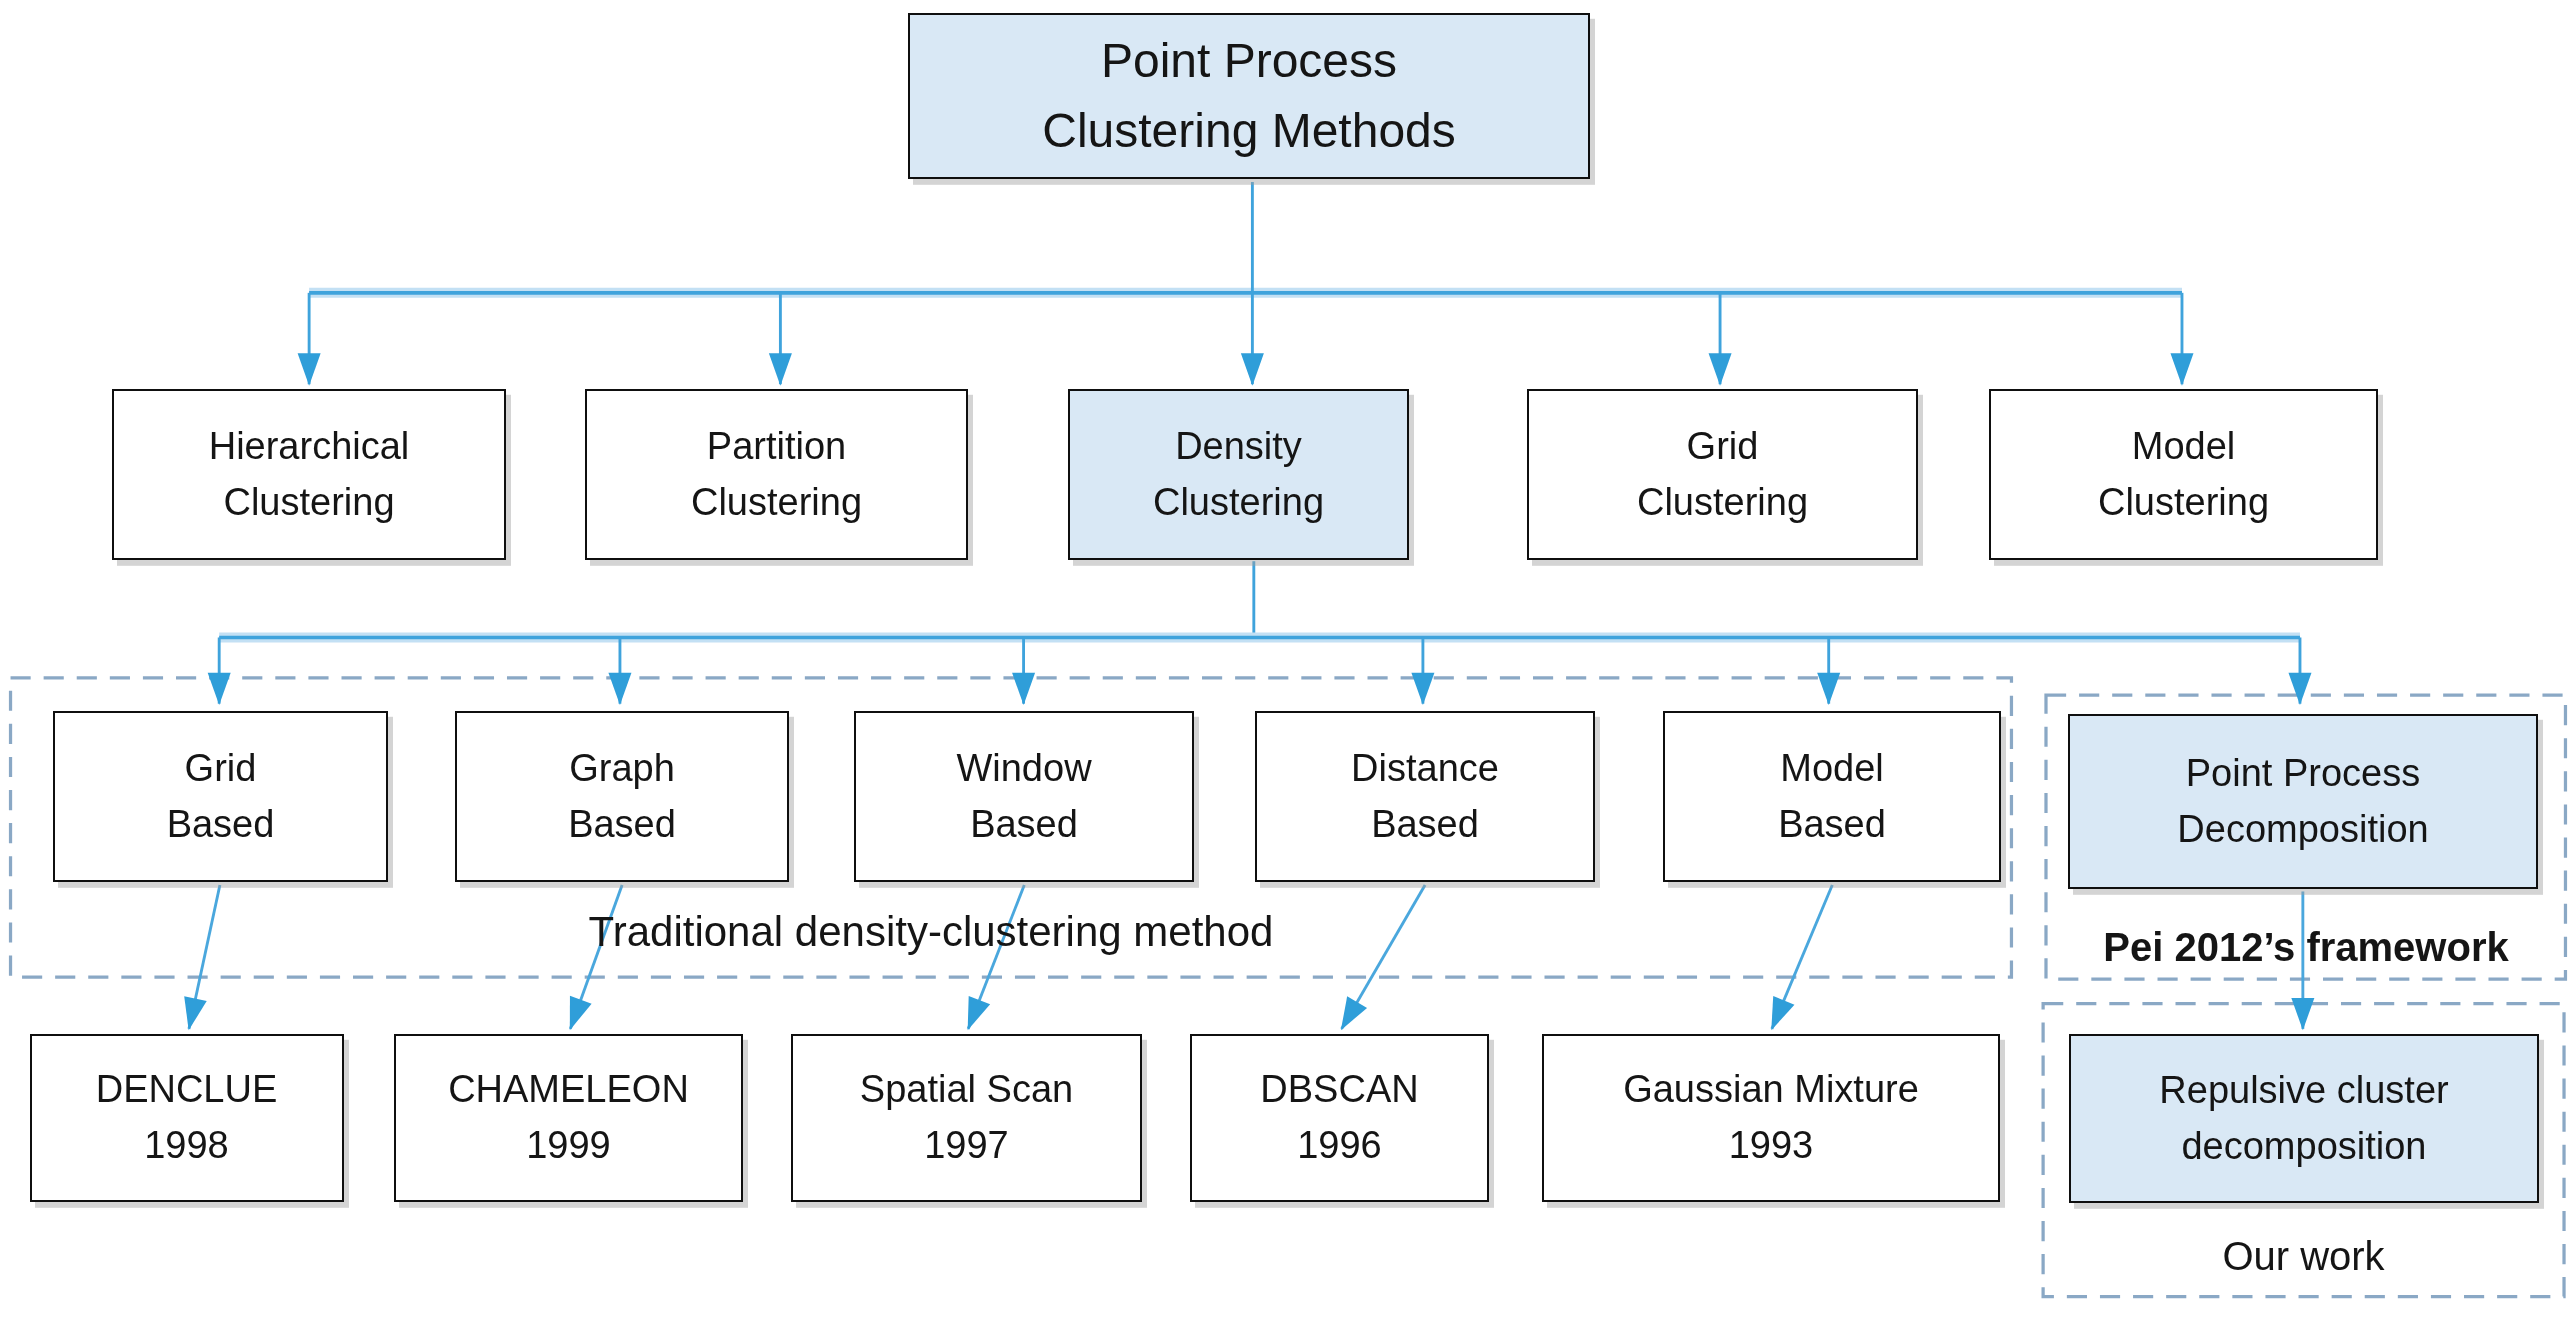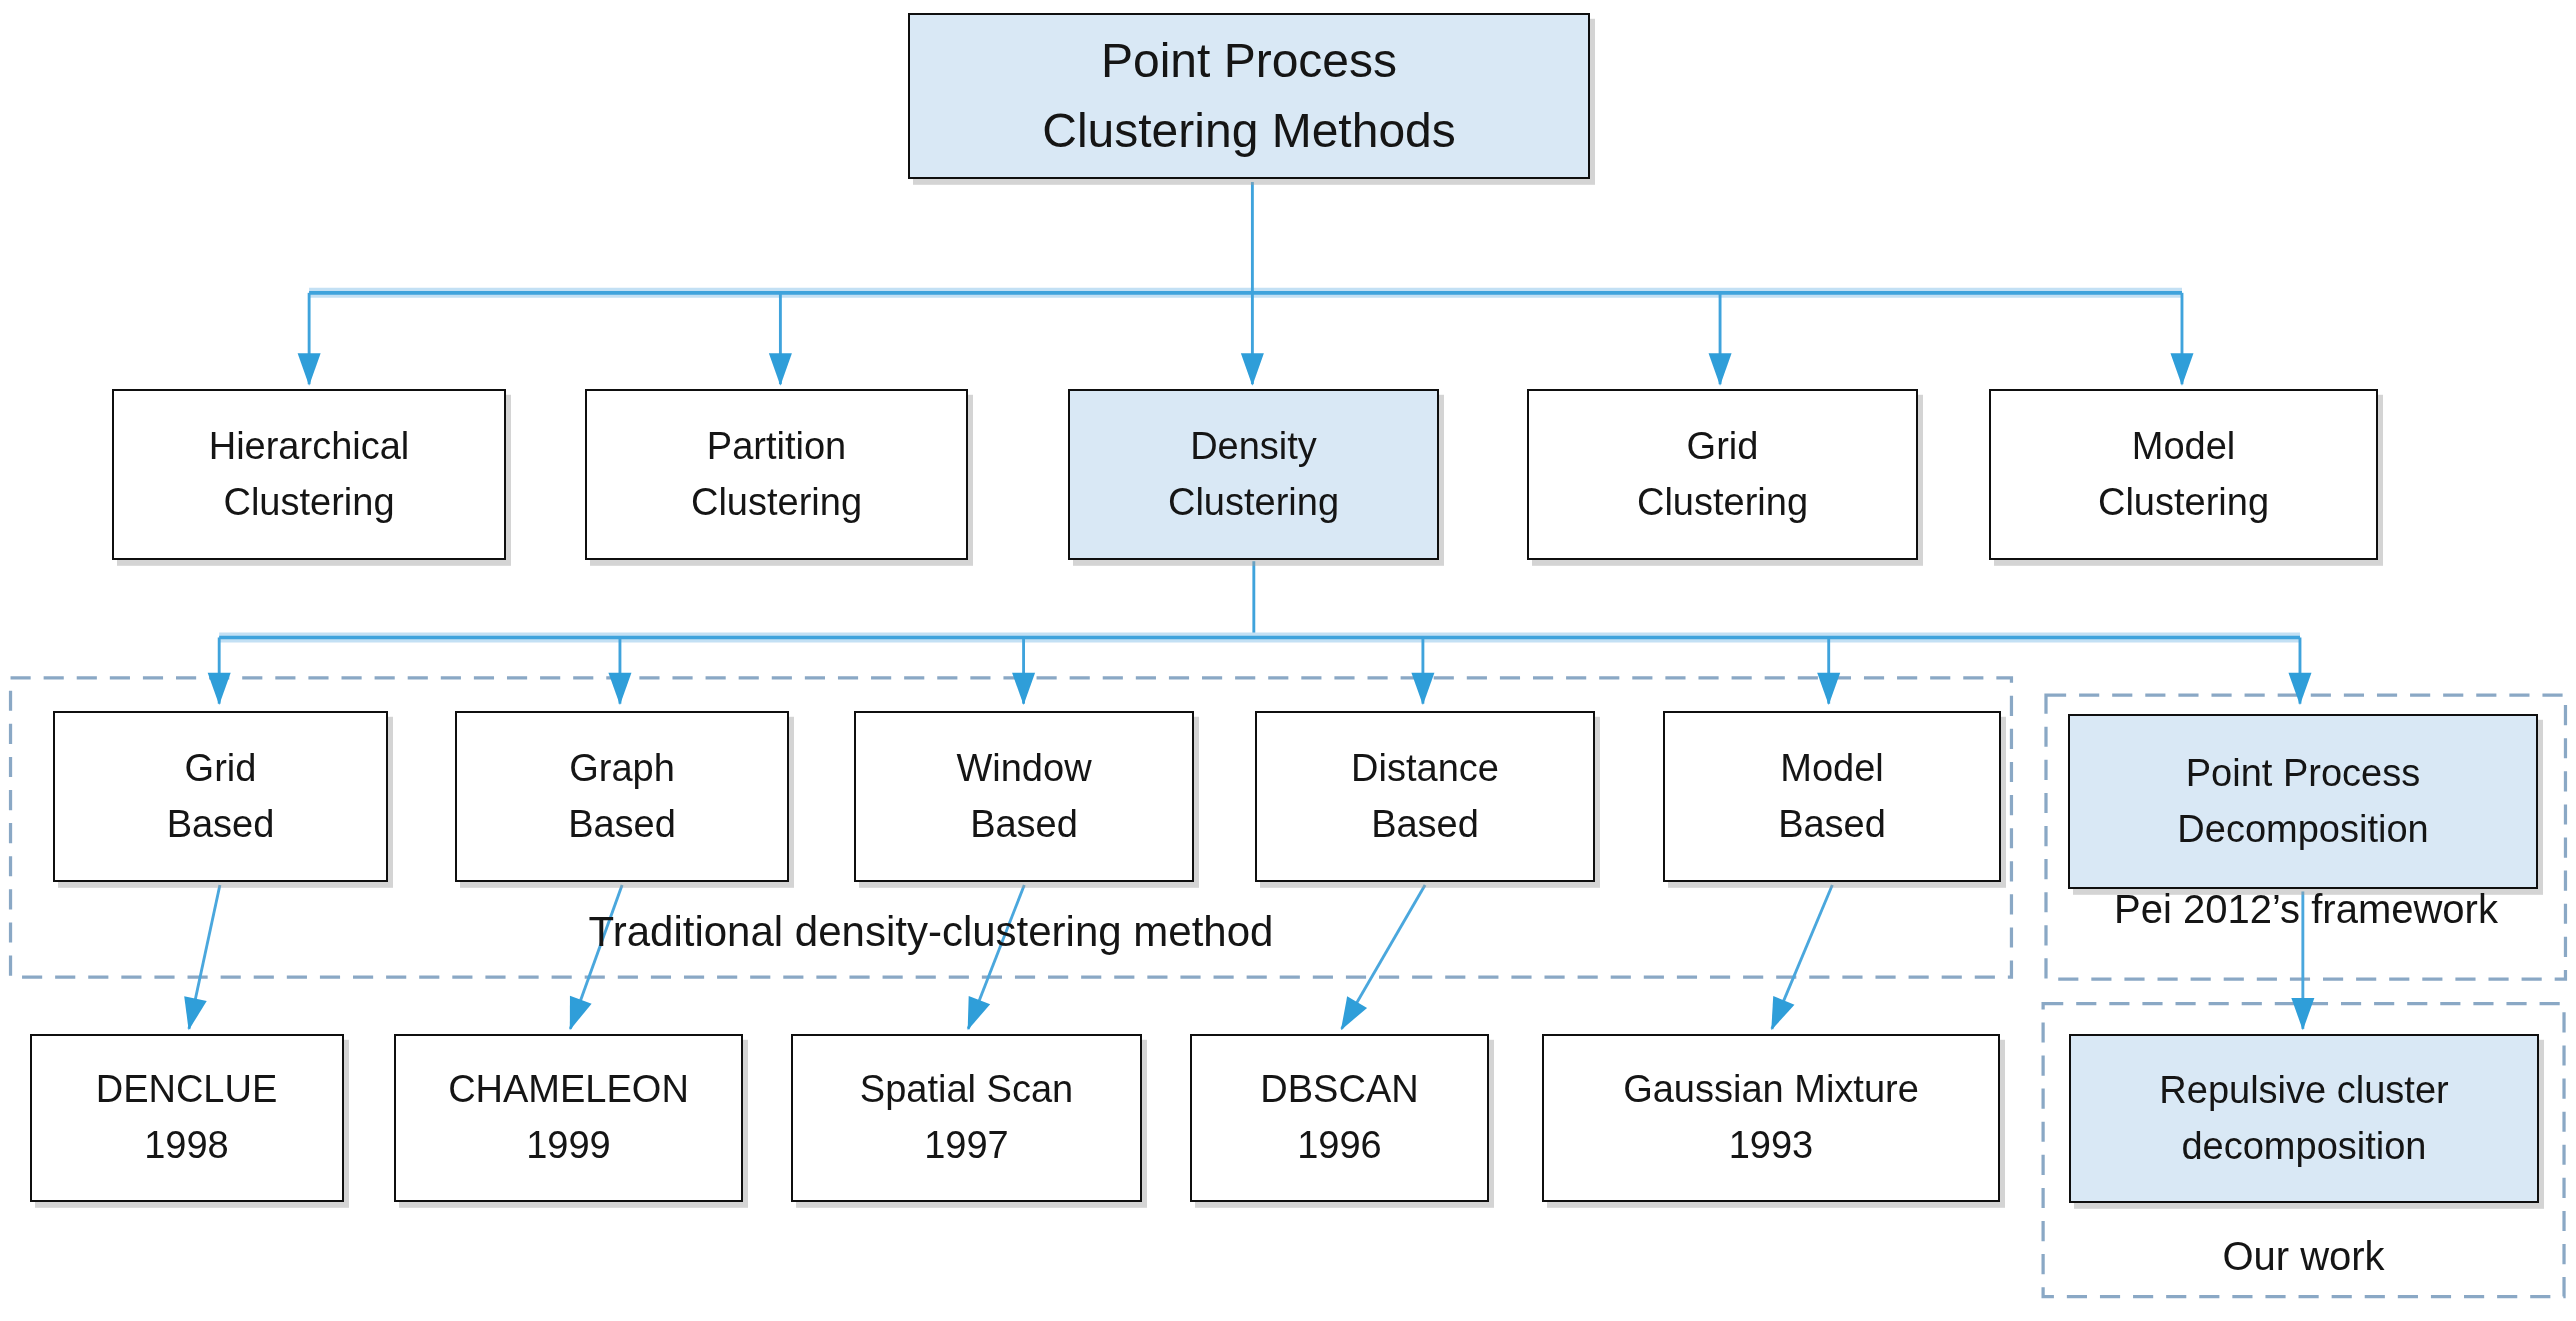--- a/index.html
+++ b/index.html
@@ -30,37 +30,37 @@
   .group-label{
     position:absolute;
     text-align:center;
     font-size:40px;
     z-index:2;
   }
   
   .n-root{left:908px;top:13px;width:682px;height:166px;}
   .n-hier{left:112px;top:389px;width:394px;height:171px;}
   .n-part{left:585px;top:389px;width:383px;height:171px;}
-  .n-dens{left:1068px;top:389px;width:371px;height:171px;}
+  .n-dens{left:1068px;top:389px;width:341px;height:171px;}
   .n-grid2{left:1527px;top:389px;width:391px;height:171px;}
   .n-model2{left:1989px;top:389px;width:389px;height:171px;}
   .n-gridb{left:53px;top:711px;width:335px;height:171px;}
   .n-graphb{left:455px;top:711px;width:334px;height:171px;}
   .n-windowb{left:854px;top:711px;width:340px;height:171px;}
   .n-distanceb{left:1255px;top:711px;width:340px;height:171px;}
   .n-modelb{left:1663px;top:711px;width:338px;height:171px;}
   .n-ppd{left:2068px;top:714px;width:470px;height:175px;}
   .n-denclue{left:29.5px;top:1034px;width:314px;height:168px;}
   .n-chameleon{left:394px;top:1034px;width:349px;height:168px;}
   .n-spatial{left:791px;top:1034px;width:351px;height:168px;}
   .n-dbscan{left:1190px;top:1034px;width:299px;height:168px;}
   .n-gaussian{left:1542px;top:1034px;width:458px;height:168px;align-items:center;}
   .n-repulsive{left:2069px;top:1034px;width:470px;height:169px;}
   .lbl-trad{left:499px;top:908px;width:864px;font-size:42px;}
-  .lbl-pei{left:2046px;top:887px;width:520px;}
+  .lbl-pei{left:2046px;top:925px;width:520px;font-weight:bold;}
   .lbl-our{left:2043px;top:1234px;width:521px;}
 </style>
 </head>
 <body>
 
 <div class="canvas">
 
   <svg class="connector-layer" width="2576" height="1321" viewBox="0 0 3579 1836">
     <defs>
       <marker id="arrow" markerUnits="userSpaceOnUse" markerWidth="52" markerHeight="38" refX="44" refY="17" orient="auto">

